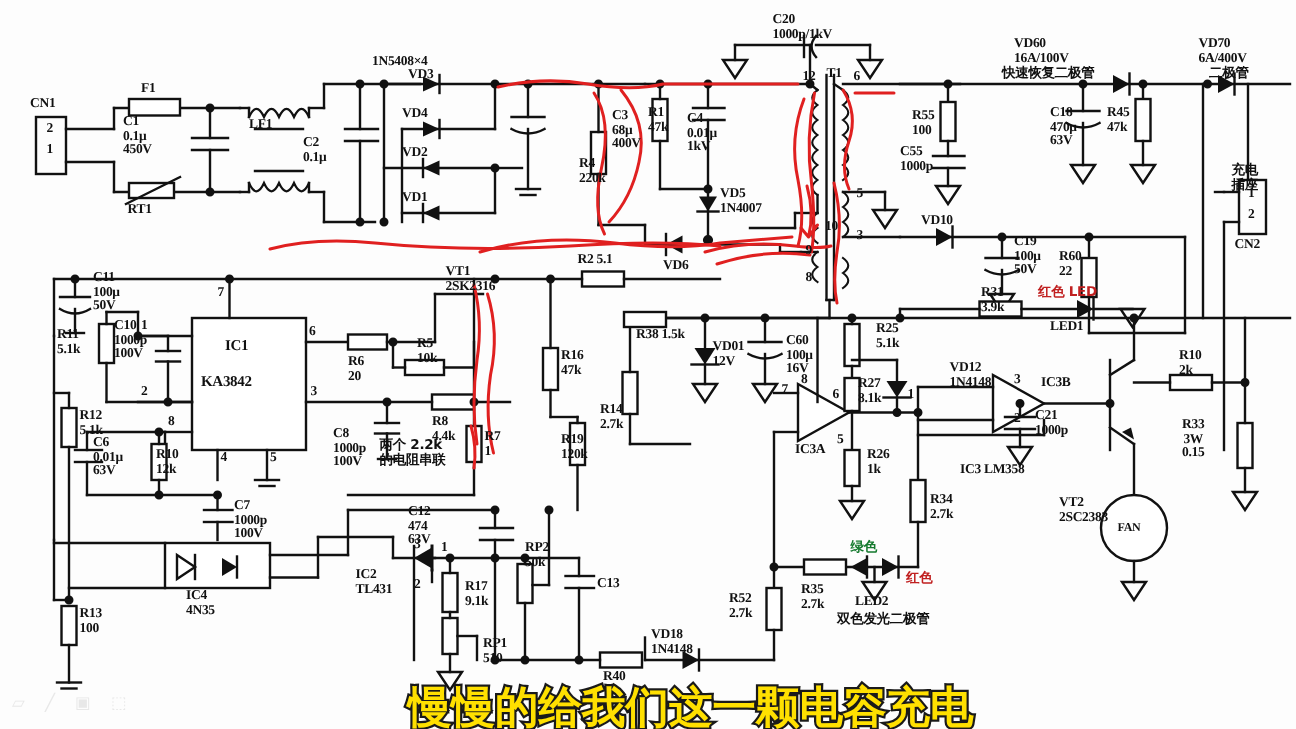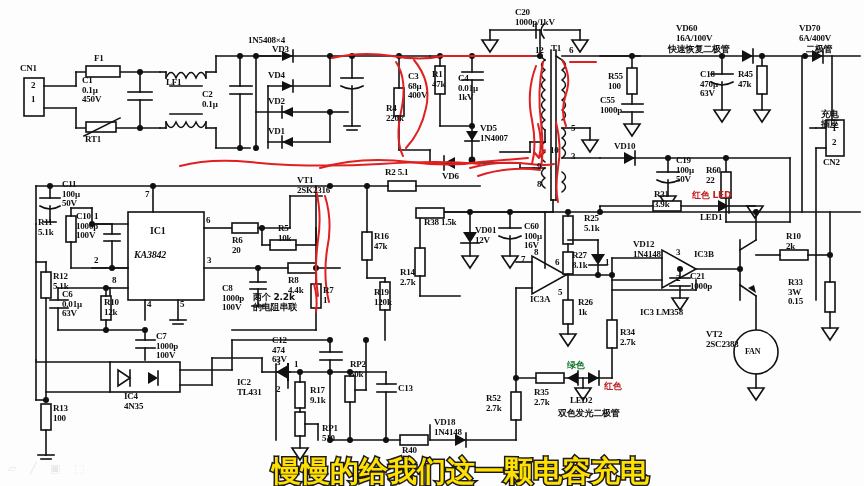--- a/index.html
+++ b/index.html
@@ -633,21 +633,21 @@
 
   <div class="lbl" style="left:62px;top:180px;">C11
 100μ
 50V</div>
   <div class="lbl" style="left:38px;top:218px;">R11
 5.1k</div>
   <div class="lbl" style="left:76px;top:212px;">C10
 1000p
 100V</div>
   <div class="lbl s10" style="left:150px;top:226px;">IC1</div>
-  <div class="lbl s10" style="left:134px;top:250px;font-style:italic;">KA3842</div>
+  <div class="lbl s10" style="left:134px;top:250px;">KA3842</div>
   <div class="lbl pin" style="left:94px;top:212px;">1</div>
   <div class="lbl pin" style="left:94px;top:256px;">2</div>
   <div class="lbl pin" style="left:207px;top:256px;">3</div>
   <div class="lbl pin" style="left:147px;top:300px;">4</div>
   <div class="lbl pin" style="left:180px;top:300px;">5</div>
   <div class="lbl pin" style="left:206px;top:216px;">6</div>
   <div class="lbl pin" style="left:145px;top:190px;">7</div>
   <div class="lbl pin" style="left:112px;top:276px;">8</div>
   <div class="lbl" style="left:53px;top:272px;">R12
 5.1k</div>
@@ -706,21 +706,21 @@
   <div class="lbl pin" style="left:558px;top:288px;">5</div>
   <div class="lbl" style="left:694px;top:250px;">IC3B</div>
   <div class="lbl pin" style="left:676px;top:248px;">3</div>
   <div class="lbl pin" style="left:676px;top:274px;">2</div>
   <div class="lbl pin" style="left:605px;top:258px;">1</div>
   <div class="lbl" style="left:640px;top:308px;">IC3 LM358</div>
   <div class="lbl" style="left:690px;top:272px;">C21
 1000p</div>
   <div class="lbl" style="left:786px;top:232px;">R10
 2k</div>
-  <div class="lbl" style="left:788px;top:278px;">R33
+  <div class="lbl" style="left:788px;top:278px;text-align:center;">R33
 3W
 0.15</div>
   <div class="lbl" style="left:706px;top:330px;">VT2
 2SC2383</div>
   <div class="lbl s8" style="left:745px;top:348px;">FAN</div>
   <div class="lbl" style="left:620px;top:328px;">R34
 2.7k</div>
   <div class="lbl" style="left:534px;top:388px;">R35
 2.7k</div>
   <div class="lbl" style="left:570px;top:396px;">LED2</div>

